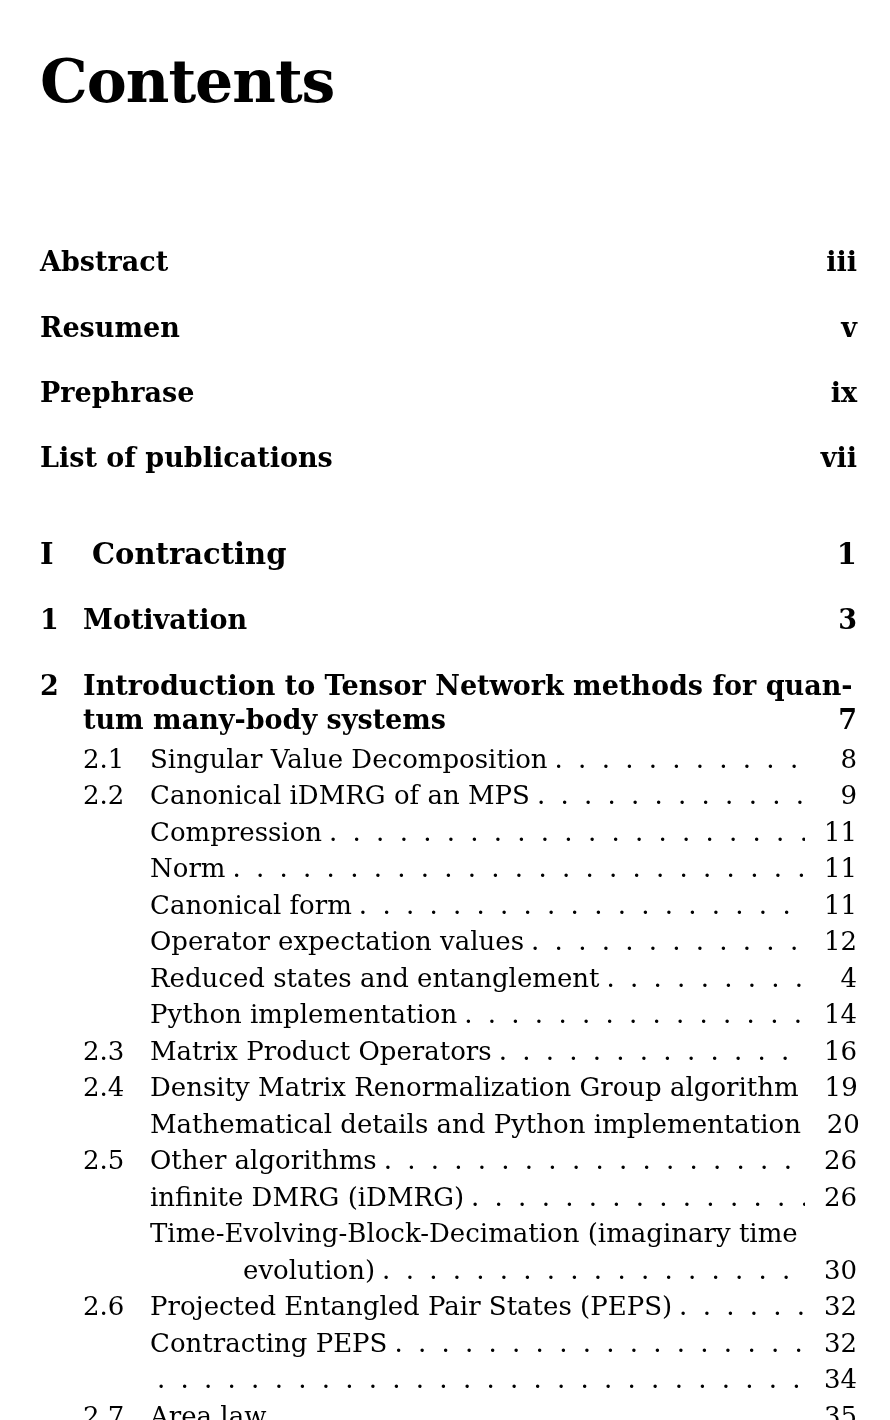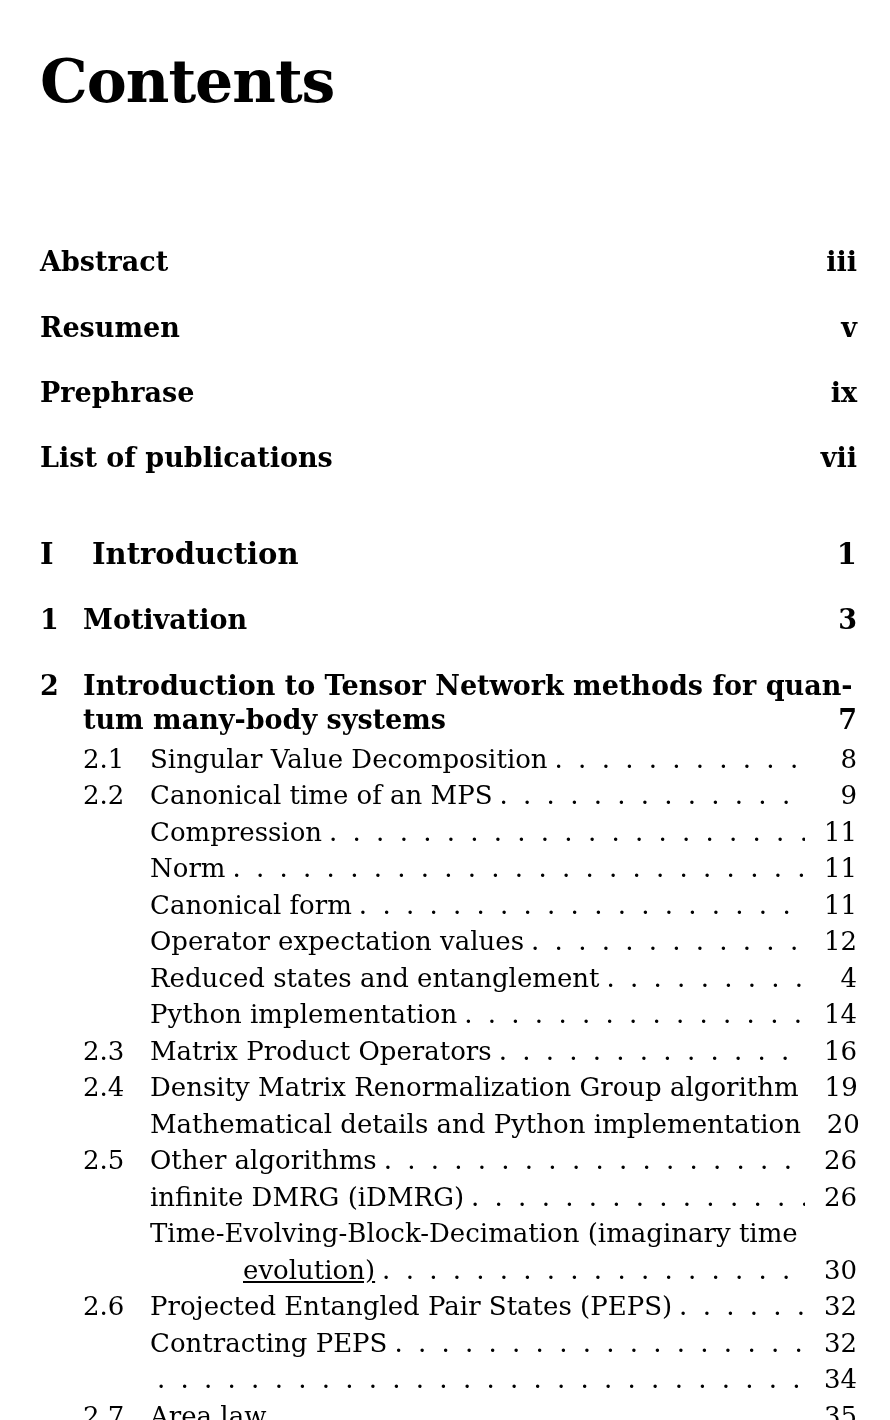--- a/index.html
+++ b/index.html
@@ -66,21 +66,21 @@
   .num-ch { flex: 0 0 43px; }
   
   .sec {
     font-size: 26px;
     line-height: 36.5px;
     padding-left: 43px;
     font-weight: normal;
   }
   .sections { margin-top: 4px; }
   .num-sec { flex: 0 0 67px; }
-  .cont-indent { padding-left: 93px; text-decoration: underline; }
+  .cont-indent { padding-left: 93px; }
   .lbl { white-space: nowrap; }
   
   .leader {
     flex: 1 1 0;
     min-width: 0;
     overflow: hidden;
     white-space: nowrap;
     margin: 0 8px 0 7px;
   }
   .leader::after {
@@ -118,21 +118,21 @@
     <span class="pg">ix</span>
   </div>
   <div class="row fm">
     <span class="lbl">List of publications</span>
     <span class="spacer"></span>
     <span class="pg">vii</span>
   </div>
 
   <div class="row part">
     <span class="num-part">I</span>
-    <span class="lbl">Introduction</span>
+    <span class="lbl">Contracting</span>
     <span class="spacer"></span>
     <span class="pg">1</span>
   </div>
 
   <div class="row chapter">
     <span class="num-ch">1</span>
     <span class="lbl">Motivation</span>
     <span class="spacer"></span>
     <span class="pg">3</span>
   </div>
@@ -152,21 +152,21 @@
 
     <div class="row sec">
       <span class="num-sec">2.1</span>
       <span class="lbl">Singular Value Decomposition</span>
       <span class="leader"></span>
       <span class="pg">8</span>
     </div>
 
     <div class="row sec">
       <span class="num-sec">2.2</span>
-      <span class="lbl">Canonical time of an MPS</span>
+      <span class="lbl">Canonical iDMRG of an MPS</span>
       <span class="leader"></span>
       <span class="pg">9</span>
     </div>
 
     <div class="row sec">
       <span class="num-sec"></span>
       <span class="lbl">Compression</span>
       <span class="leader"></span>
       <span class="pg">11</span>
     </div>

